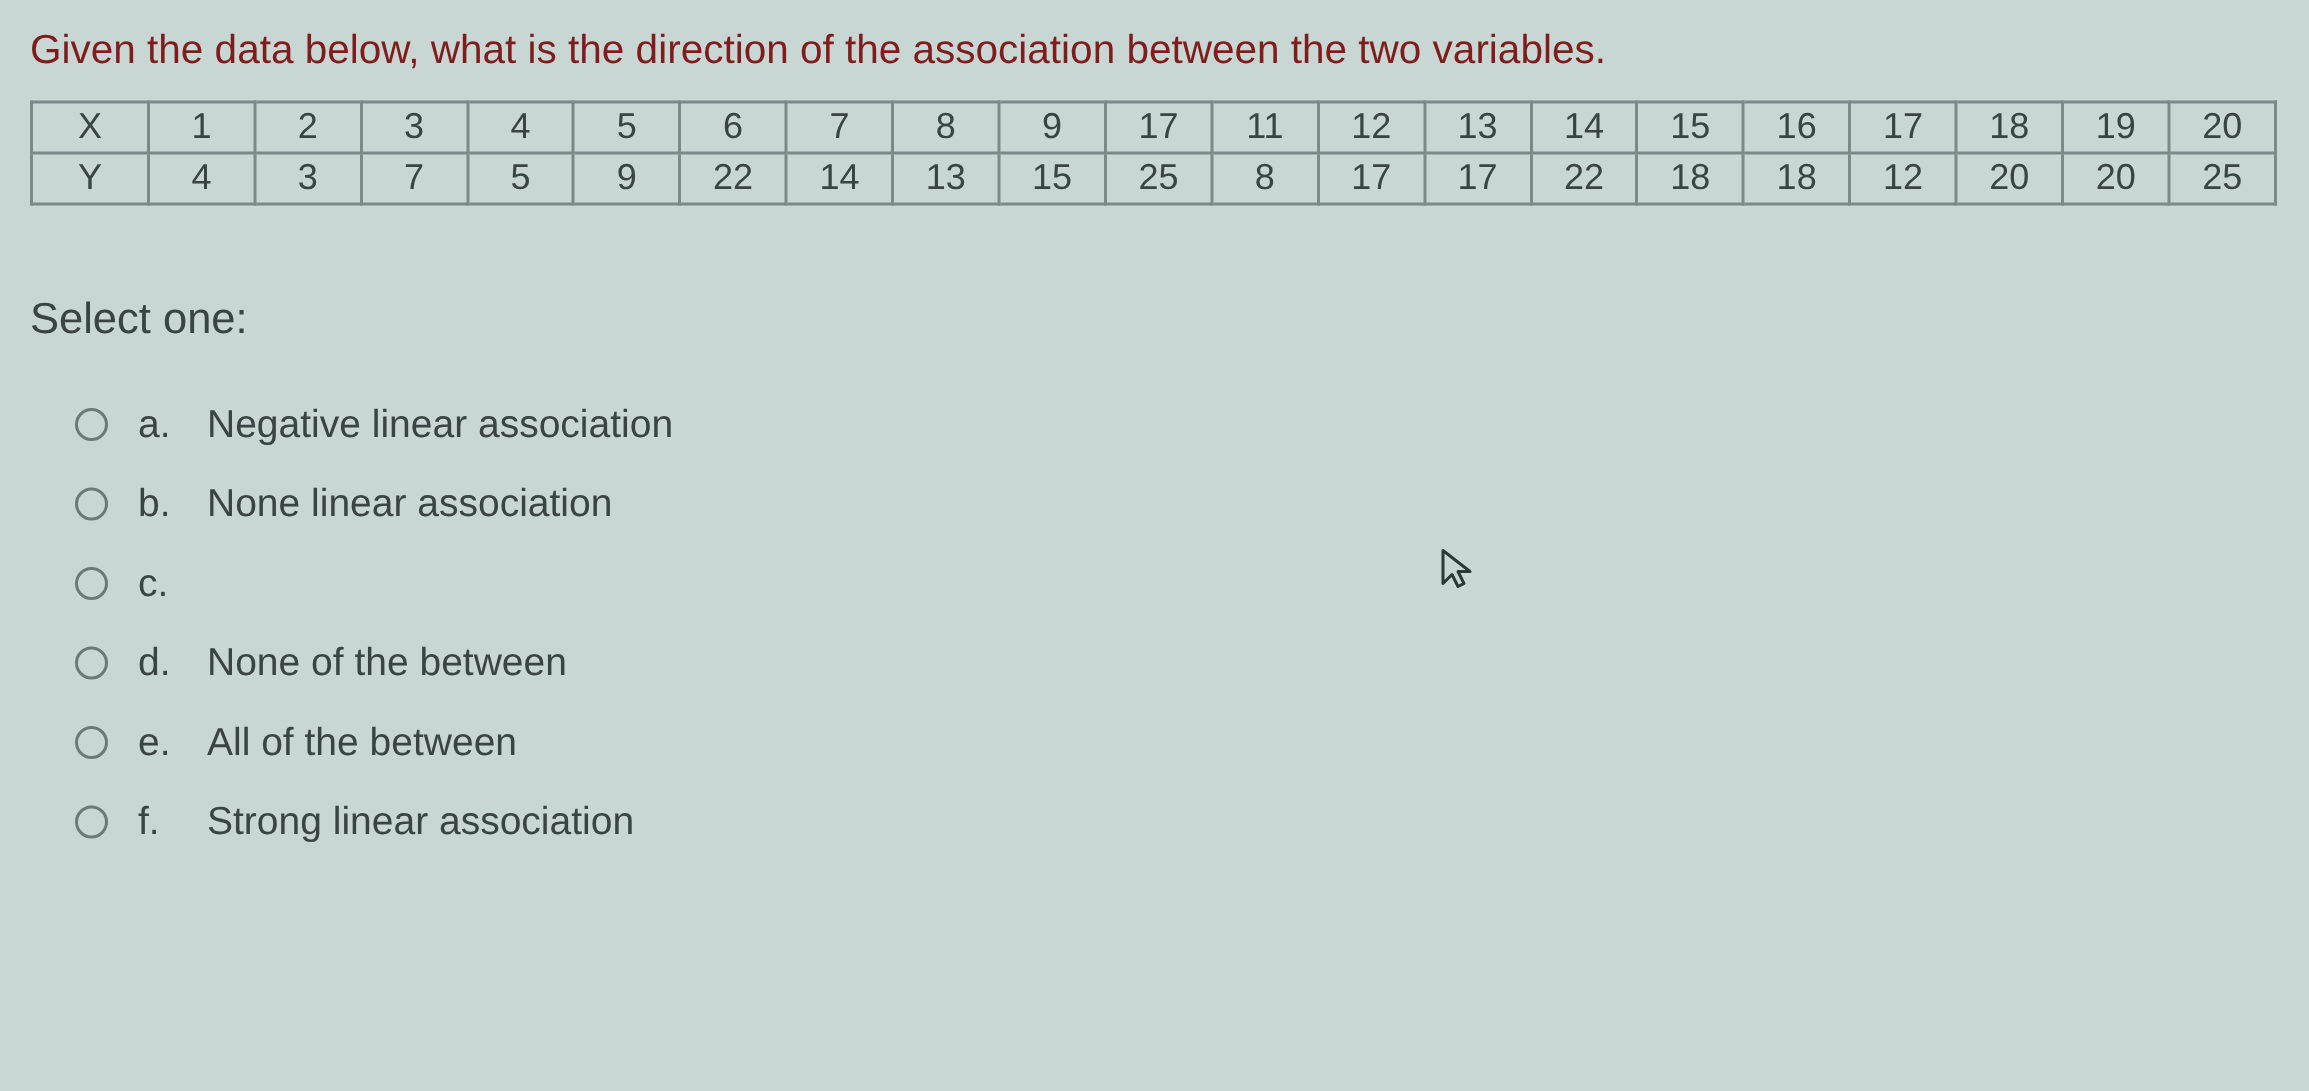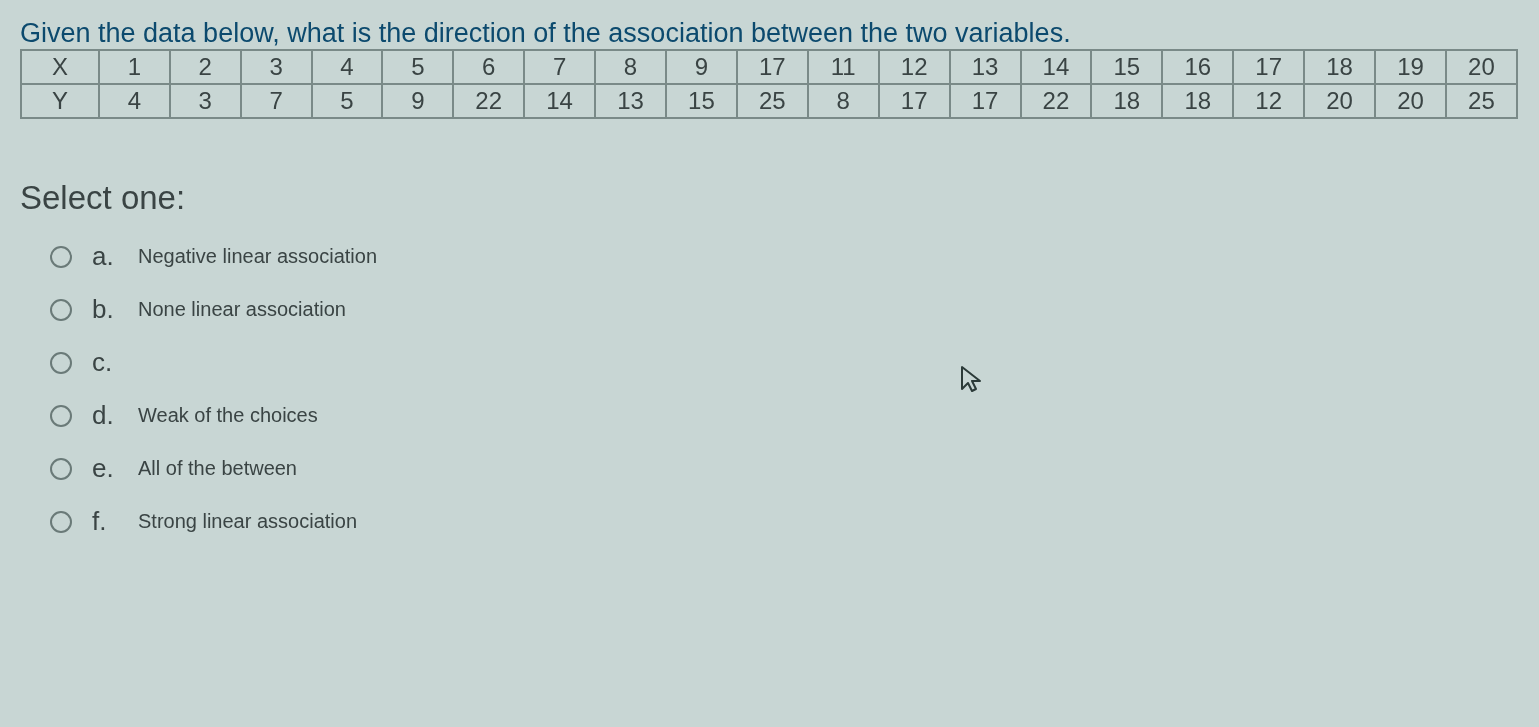--- a/index.html
+++ b/index.html
@@ -7,21 +7,22 @@
     background: #c8d6d4;
     font-family: "Segoe UI", Arial, sans-serif;
     color: #333;
     width: 1539px;
     height: 727px;
     padding: 18px 20px;
     position: relative;
   }
   .question {
     font-size: 27px;
-    color: #0c4a6e;
+    color: #7f1d1d;
+    margin-bottom: 18px;
     font-weight: 400;
   }
   table.data {
     border-collapse: collapse;
     margin-bottom: 60px;
     width: 1498px;
   }
   table.data td, table.data th {
     border: 2px solid #7a8a88;
     text-align: center;
@@ -30,23 +31,23 @@
     font-weight: 400;
     padding: 2px 0;
     width: 71px;
     height: 34px;
   }
   table.data td.rowhead {
     width: 78px;
     font-weight: 400;
   }
   .select-label {
-    font-size: 33px;
+    font-size: 29px;
     color: #3a4444;
-    margin-bottom: 24px;
+    margin-bottom: 37px;
   }
   .options {
     padding-left: 30px;
   }
   .option-row {
     display: flex;
     align-items: center;
     margin-bottom: 22px;
   }
   .radio {
@@ -58,21 +59,21 @@
     margin-right: 20px;
     flex-shrink: 0;
   }
   .opt-letter {
     font-size: 26px;
     color: #3a4444;
     width: 46px;
     flex-shrink: 0;
   }
   .opt-text {
-    font-size: 20px;
+    font-size: 26px;
     color: #3a4444;
   }
   .cursor {
     position: absolute;
     left: 960px;
     top: 365px;
     pointer-events: none;
   }
 </style>
 </head>
@@ -144,21 +145,21 @@
     <div class="opt-letter">b.</div>
     <div class="opt-text">None linear association</div>
   </div>
   <div class="option-row">
     <div class="radio"></div>
     <div class="opt-letter">c.</div>
   </div>
   <div class="option-row">
     <div class="radio"></div>
     <div class="opt-letter">d.</div>
-    <div class="opt-text">Weak of the choices</div>
+    <div class="opt-text">None of the between</div>
   </div>
   <div class="option-row">
     <div class="radio"></div>
     <div class="opt-letter">e.</div>
     <div class="opt-text">All of the between</div>
   </div>
   <div class="option-row">
     <div class="radio"></div>
     <div class="opt-letter">f.</div>
     <div class="opt-text">Strong linear association</div>

